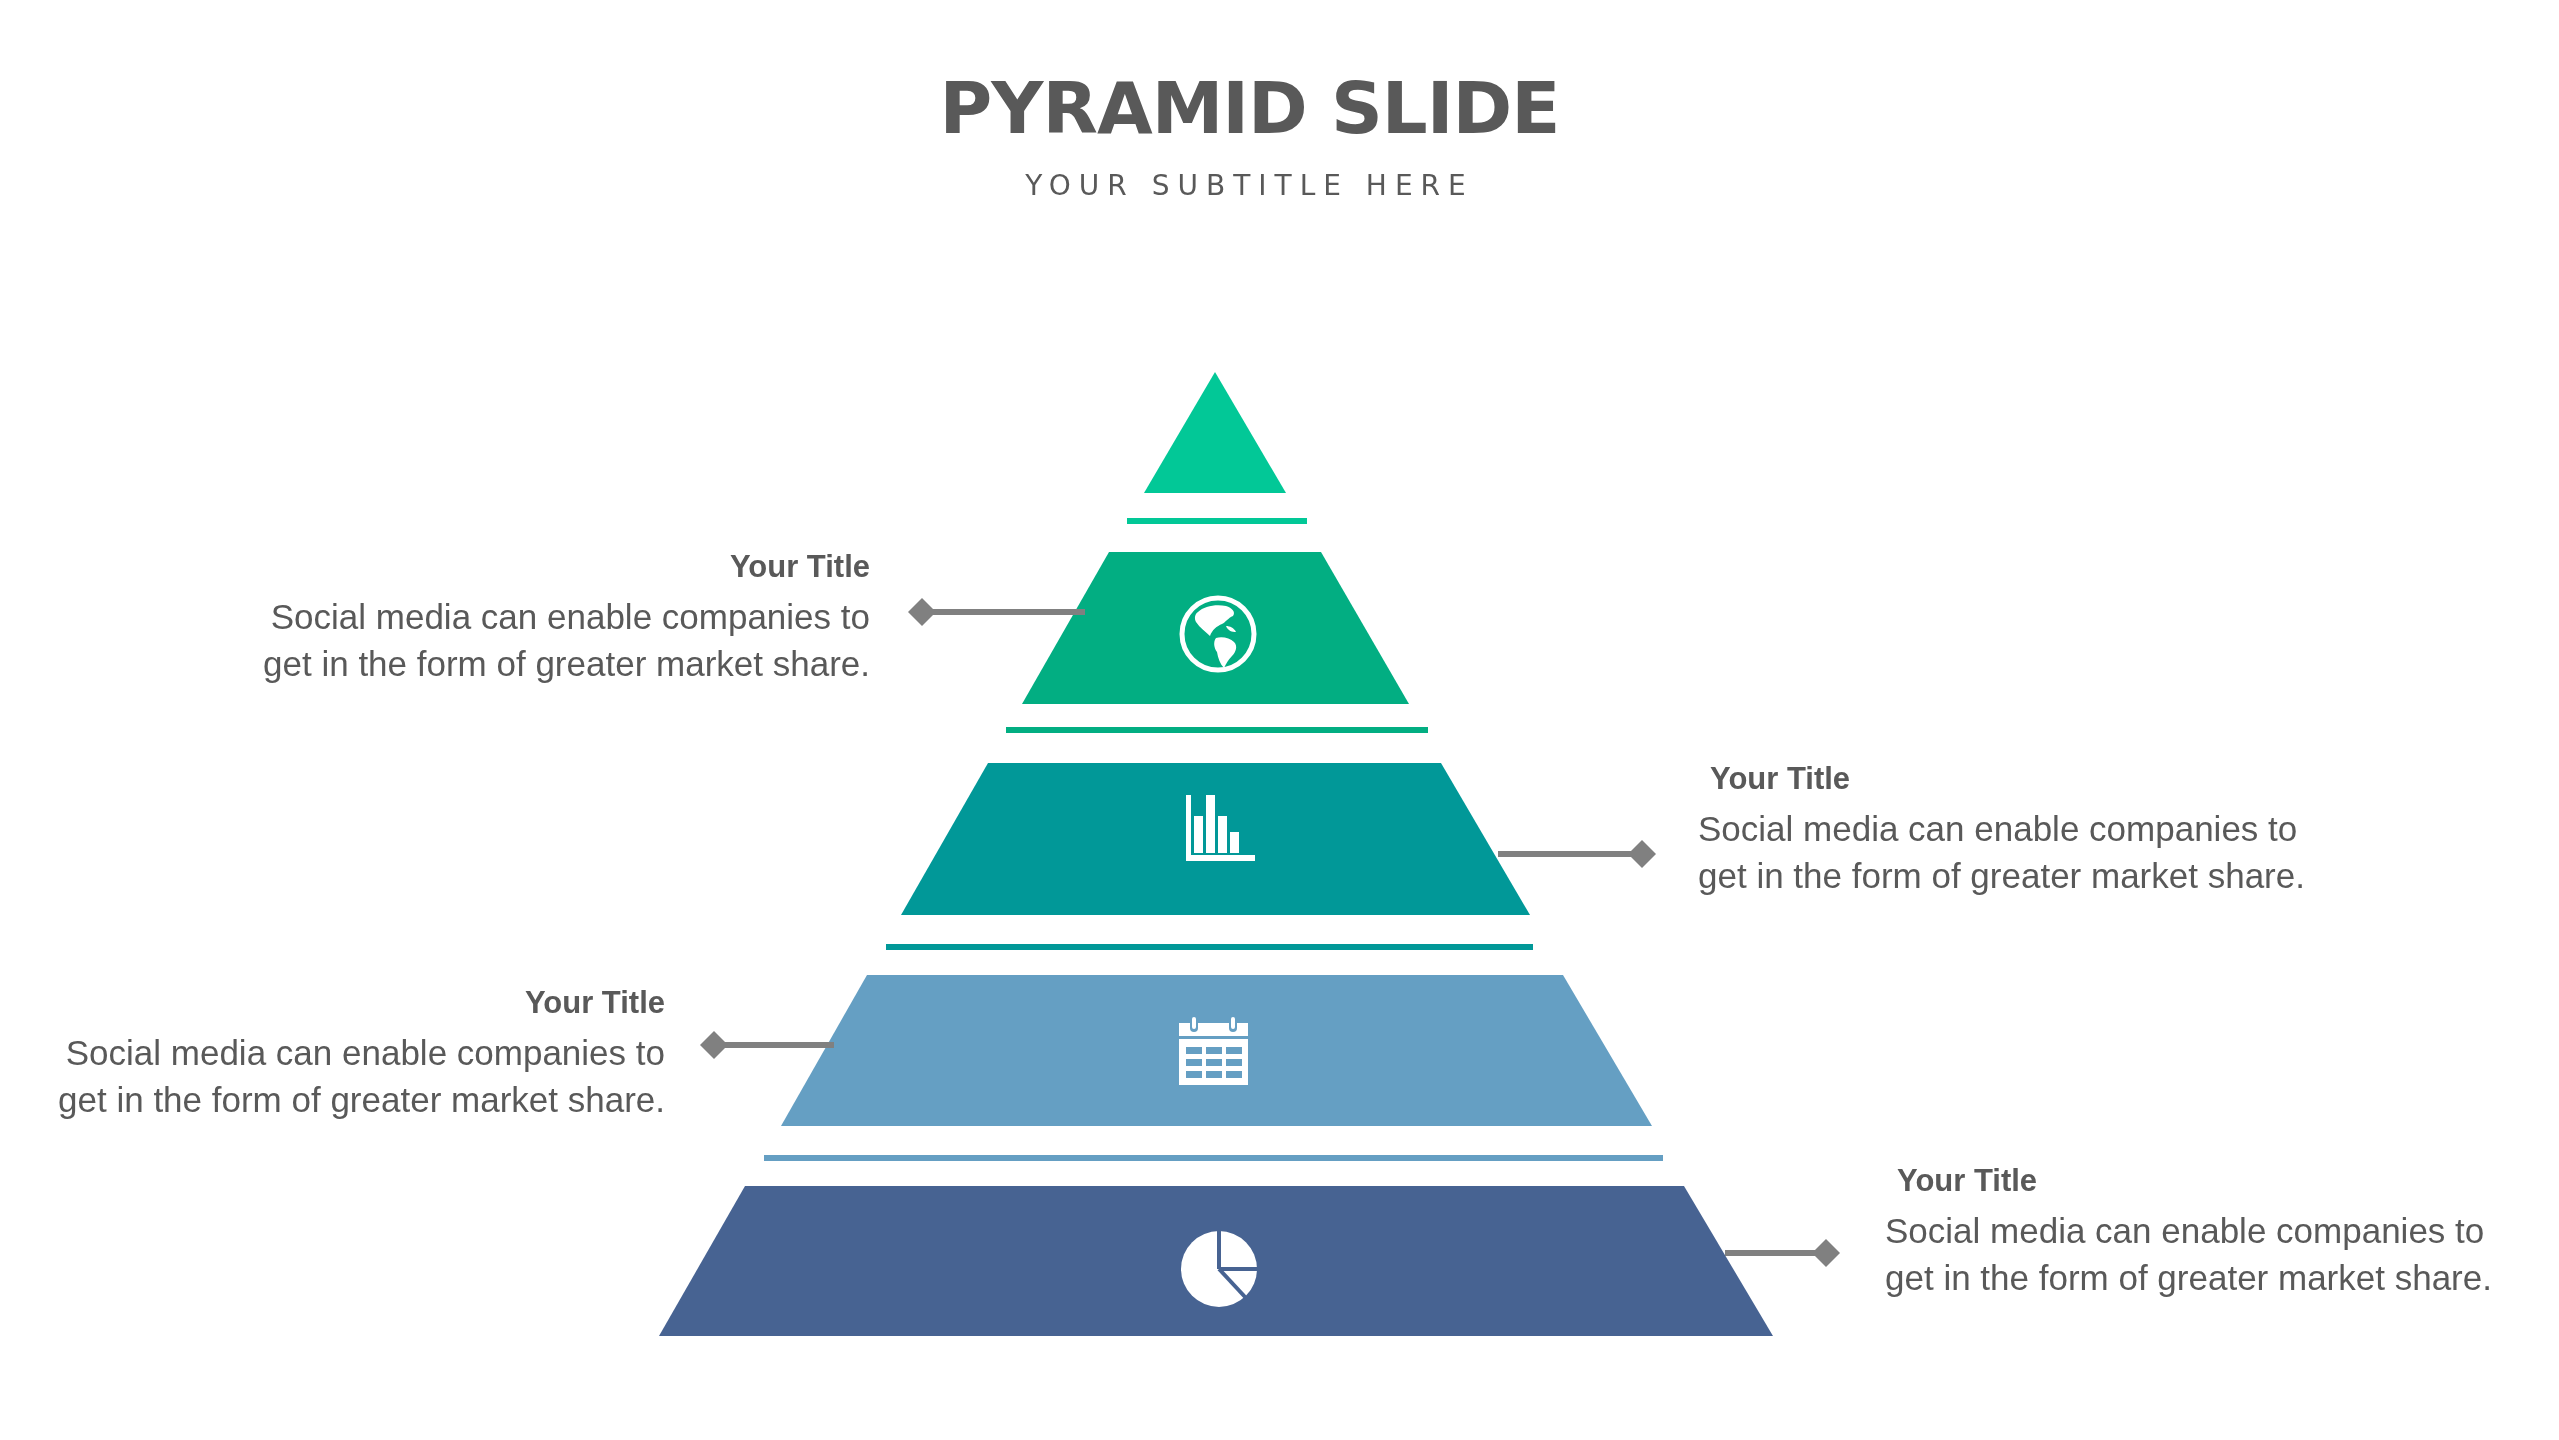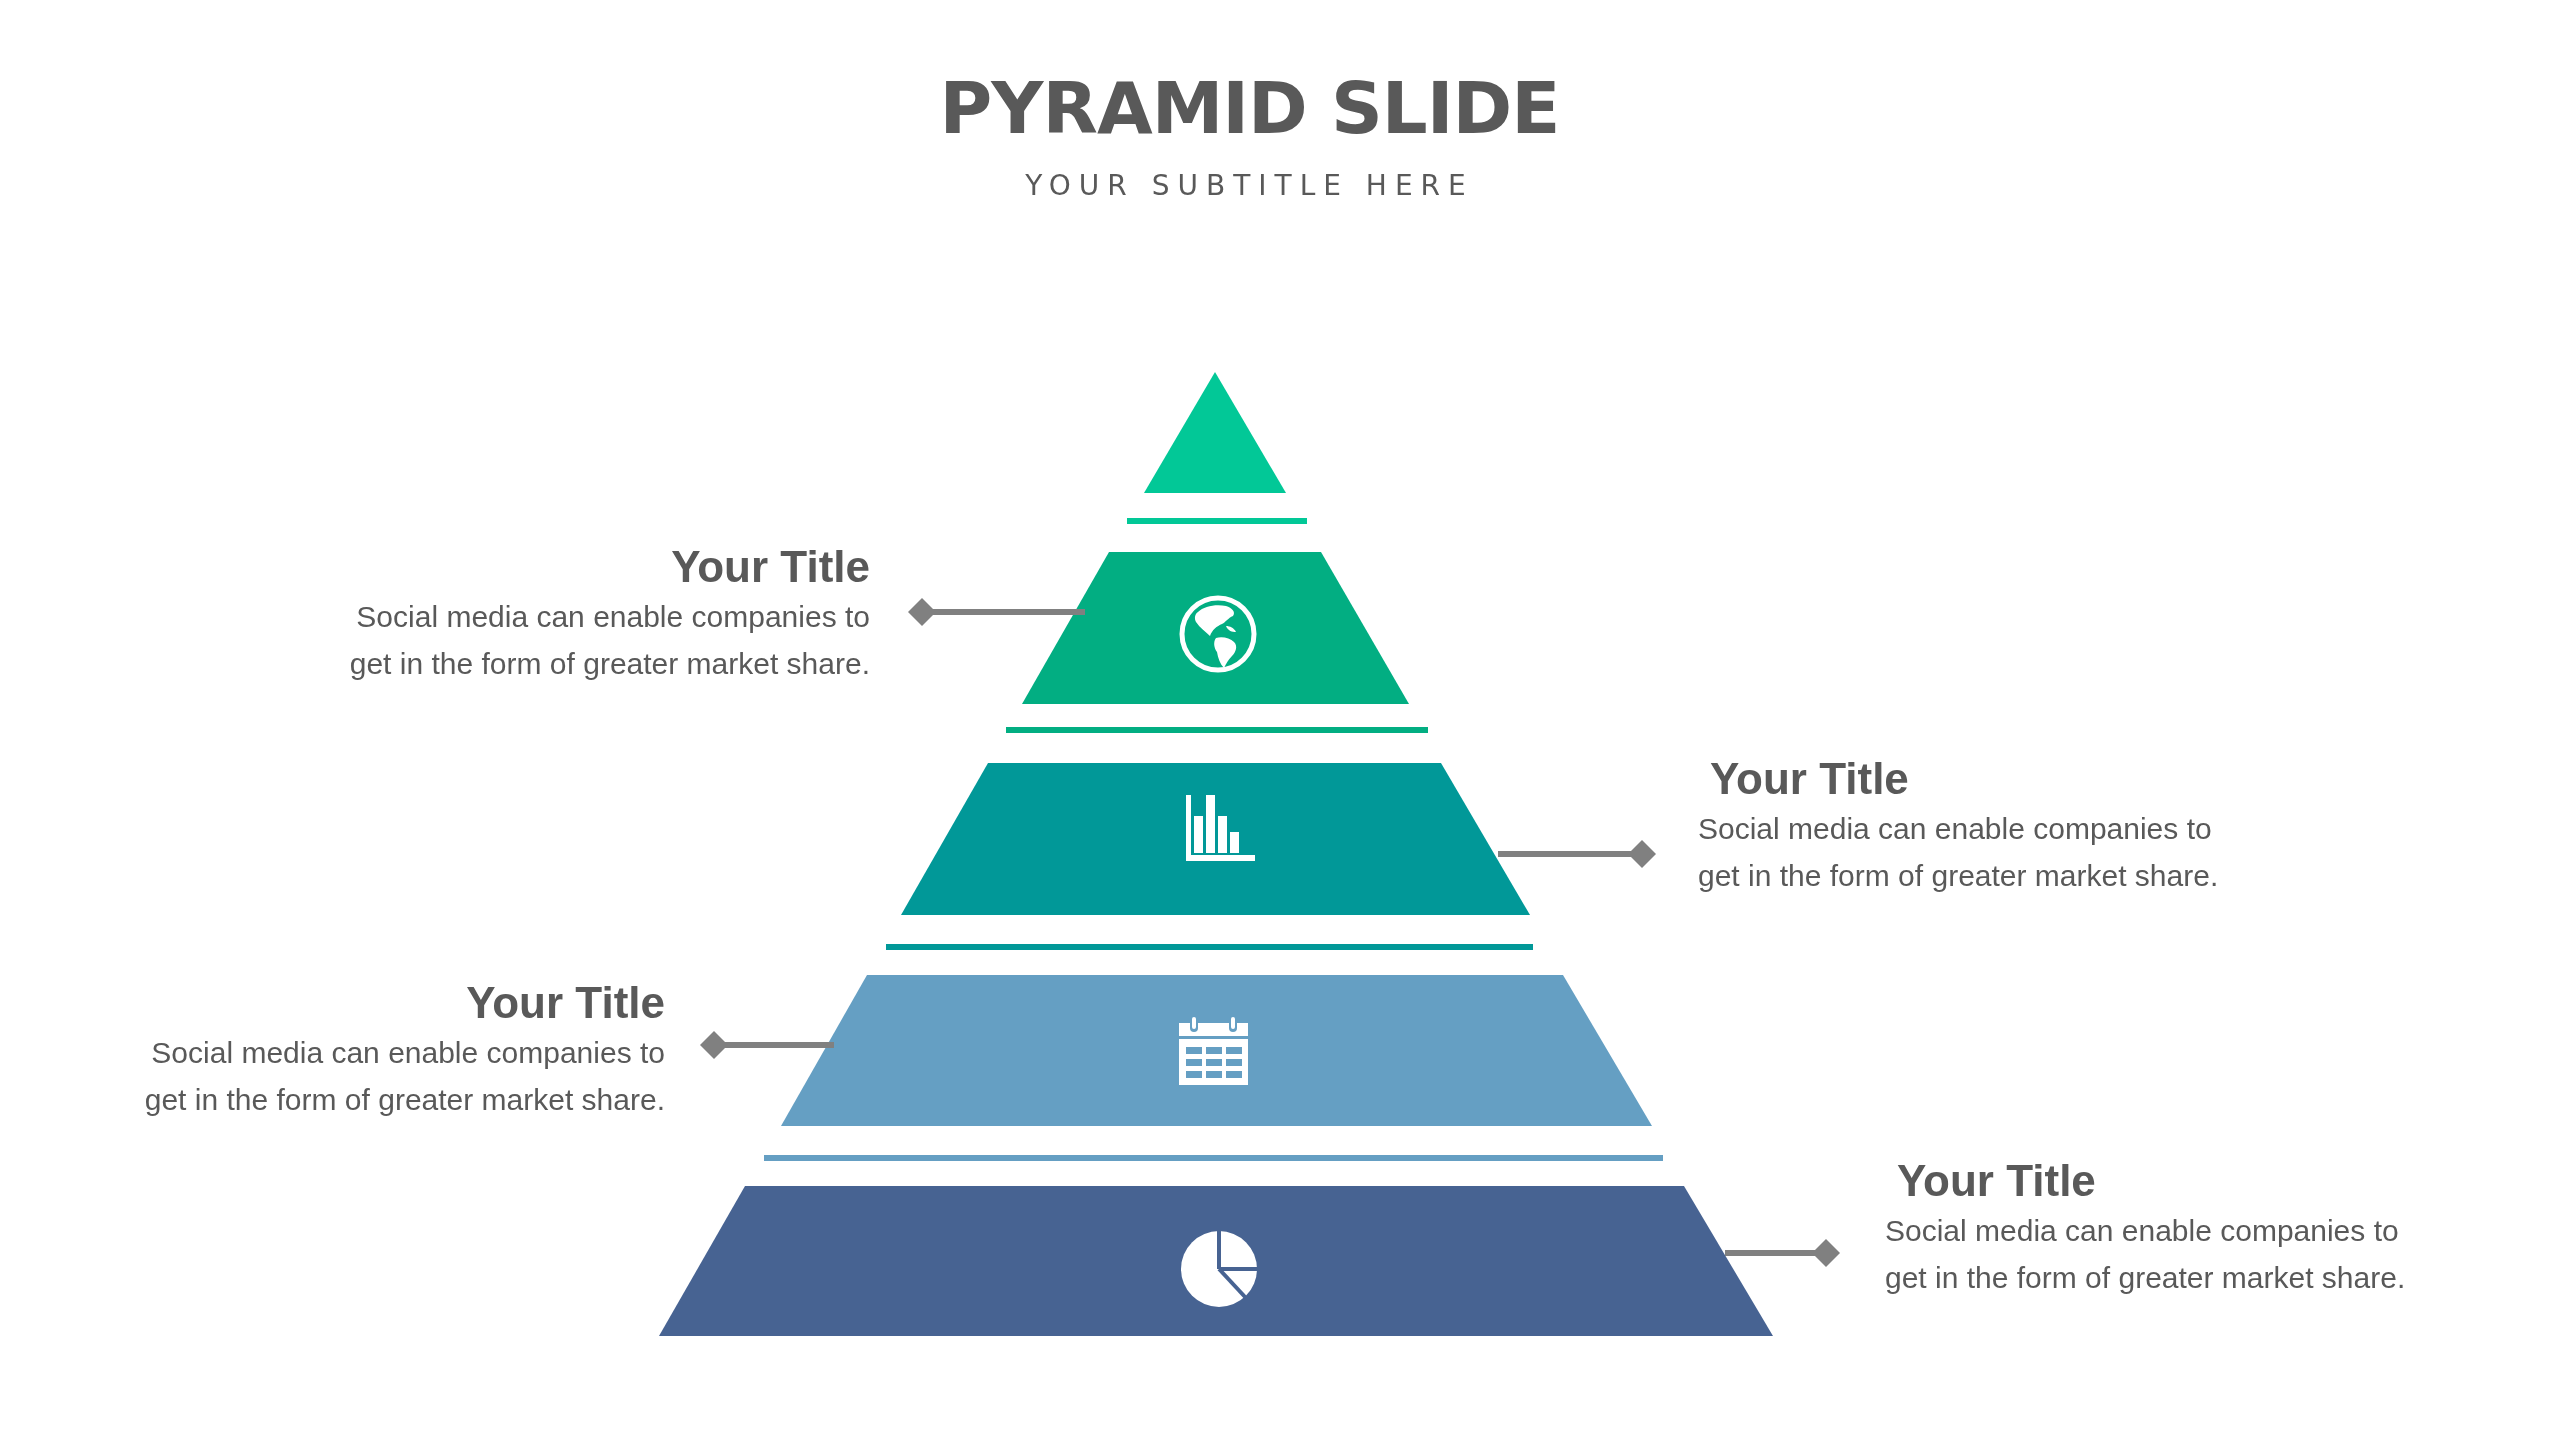--- a/index.html
+++ b/index.html
@@ -3,22 +3,22 @@
 <meta charset="utf-8">
 <style>
   html, body { margin: 0; padding: 0; background: #ffffff; }
   body { width: 2559px; height: 1440px; position: relative; overflow: hidden; font-family: "Liberation Sans", sans-serif; color: #595959; }
   .slide-title { position: absolute; left: 0; width: 2559px; top: 72px; text-align: center; font-family: "DejaVu Sans", sans-serif; font-weight: bold; font-size: 72px; letter-spacing: -1px; color: #595959; line-height: 1; margin-left: -30px; }
   .slide-subtitle { position: absolute; left: 0; width: 2559px; top: 172px; text-align: center; font-family: "DejaVu Sans", sans-serif; font-size: 28px; letter-spacing: 8px; color: #595959; line-height: 1; margin-left: -30px; }
   svg.pyramid { position: absolute; left: 0; top: 0; }
   .callout { position: absolute; width: 620px; }
   .callout.left { text-align: right; }
   .callout.right { text-align: left; }
-  .callout-title { font-weight: bold; font-size: 44px; line-height: 48px; color: #595959; }
-  .callout-body { font-size: 30px; line-height: 47px; color: #595959; margin-top: 2px; }
+  .callout-title { font-weight: bold; font-size: 31px; line-height: 48px; color: #595959; }
+  .callout-body { font-size: 35px; line-height: 47px; color: #595959; margin-top: 2px; }
   .callout-body span { display: block; white-space: nowrap; }
 </style>
 </head>
 <body>
 
 <div class="slide-title">PYRAMID SLIDE</div>
 <div class="slide-subtitle">YOUR SUBTITLE HERE</div>
 
 <svg class="pyramid" width="2559" height="1440" viewBox="0 0 2559 1440" xmlns="http://www.w3.org/2000/svg">
 

